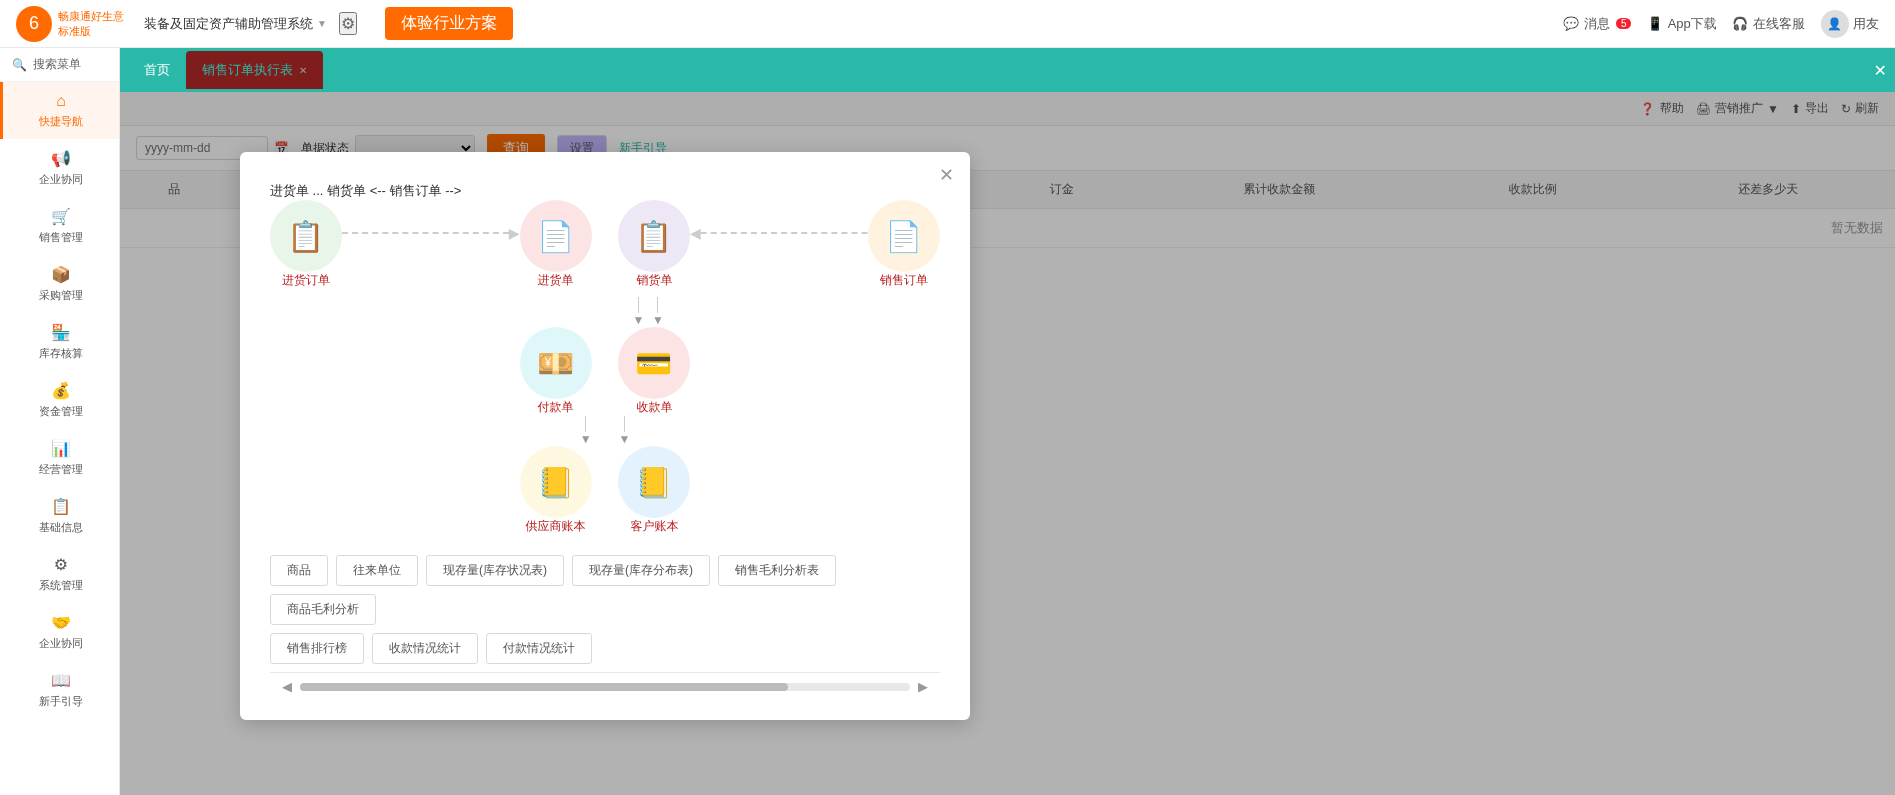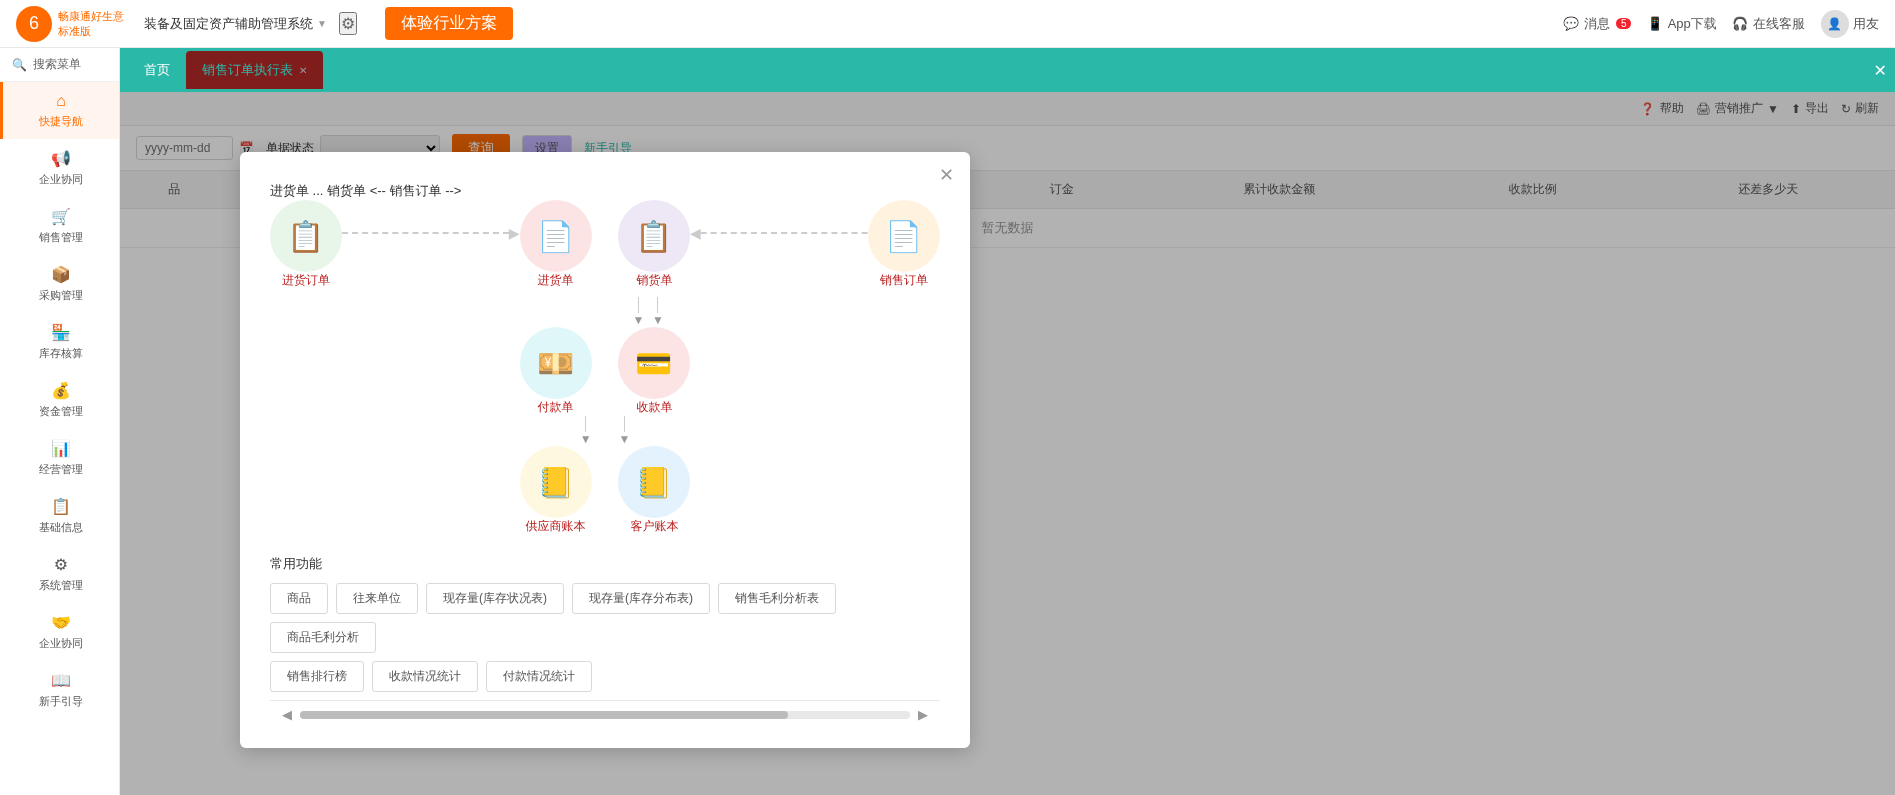--- a/index.html
+++ b/index.html
@@ -45,26 +45,26 @@
     .toolbar-right { margin-left: auto; display: flex; align-items: center; gap: 12px; }
     .toolbar-btn { display: flex; align-items: center; gap: 4px; color: #555; cursor: pointer; font-size: 12px; }
     .toolbar-btn-primary { background: #ff6b00; color: white; border: none; padding: 5px 16px; border-radius: 3px; cursor: pointer; font-size: 13px; }
     .toolbar-btn-setting { background: #c4b5fd; color: #555; border: 1px solid #d9d9d9; padding: 4px 12px; border-radius: 3px; cursor: pointer; font-size: 12px; }
 
     
     .search-bar { display: flex; align-items: center; padding: 8px 16px; background: #fff; border-bottom: 1px solid #e8e8e8; gap: 12px; flex-wrap: wrap; }
     .search-item { display: flex; align-items: center; gap: 6px; font-size: 12px; }
     .search-select { border: 1px solid #d9d9d9; border-radius: 3px; padding: 4px 8px; font-size: 12px; width: 120px; }
     .more-conditions { color: #2ab8a8; cursor: pointer; font-size: 12px; }
-    .date-input { border: 1px solid #d9d9d9; border-radius: 3px; padding: 4px 8px; font-size: 12px; width: 97px; color: #bbb; }
+    .date-input { border: 1px solid #d9d9d9; border-radius: 3px; padding: 4px 8px; font-size: 12px; width: 132px; color: #bbb; }
 
     
     .data-table { width: 100%; border-collapse: collapse; font-size: 12px; }
     .data-table th { background: #f5f5f5; padding: 10px 12px; text-align: center; border-bottom: 1px solid #e8e8e8; color: #555; white-space: nowrap; font-weight: normal; }
-    .data-table td { padding: 10px 12px; text-align: center; border-bottom: 1px solid #f0f0f0; }
+    .data-table td { padding: 10px 12px; text-align: right; border-bottom: 1px solid #f0f0f0; }
     .empty-state { text-align: center; padding: 40px; color: #999; font-size: 13px; }
 
     
     .modal-overlay { position: absolute; top: 0; left: 0; right: 0; bottom: 0; background: rgba(0,0,0,0.3); z-index: 100; display: flex; align-items: flex-start; justify-content: flex-start; padding-top: 60px; padding-left: 120px; }
     .modal-box { background: white; border-radius: 6px; width: 730px; padding: 30px 30px 20px; box-shadow: 0 4px 20px rgba(0,0,0,0.2); position: relative; }
     .modal-close { position: absolute; top: 12px; right: 16px; cursor: pointer; font-size: 18px; color: #999; }
     .flow-circle { width: 72px; height: 72px; border-radius: 50%; display: flex; align-items: center; justify-content: center; font-size: 28px; }
     .flow-label { font-size: 12px; color: #b91c1c; text-align: center; }
 
     
@@ -384,21 +384,20 @@
                     <div class="flow-circle circle-light-blue" style="font-size:30px; display:flex; align-items:center; justify-content:center;">
                       <span style="color:#42a5f5;">📒</span>
                     </div>
                     <div class="flow-label">客户账本</div>
                   </div>
                 </div>
               </div>
             </div>
 
             <div class="common-functions">
-              <div class="common-title">常用功能</div>
               <div class="func-buttons">
                 <button class="func-btn">商品</button>
                 <button class="func-btn">往来单位</button>
                 <button class="func-btn">现存量(库存状况表)</button>
                 <button class="func-btn">现存量(库存分布表)</button>
                 <button class="func-btn">销售毛利分析表</button>
                 <button class="func-btn">商品毛利分析</button>
               </div>
               <div class="func-buttons">
                 <button class="func-btn">销售排行榜</button>

